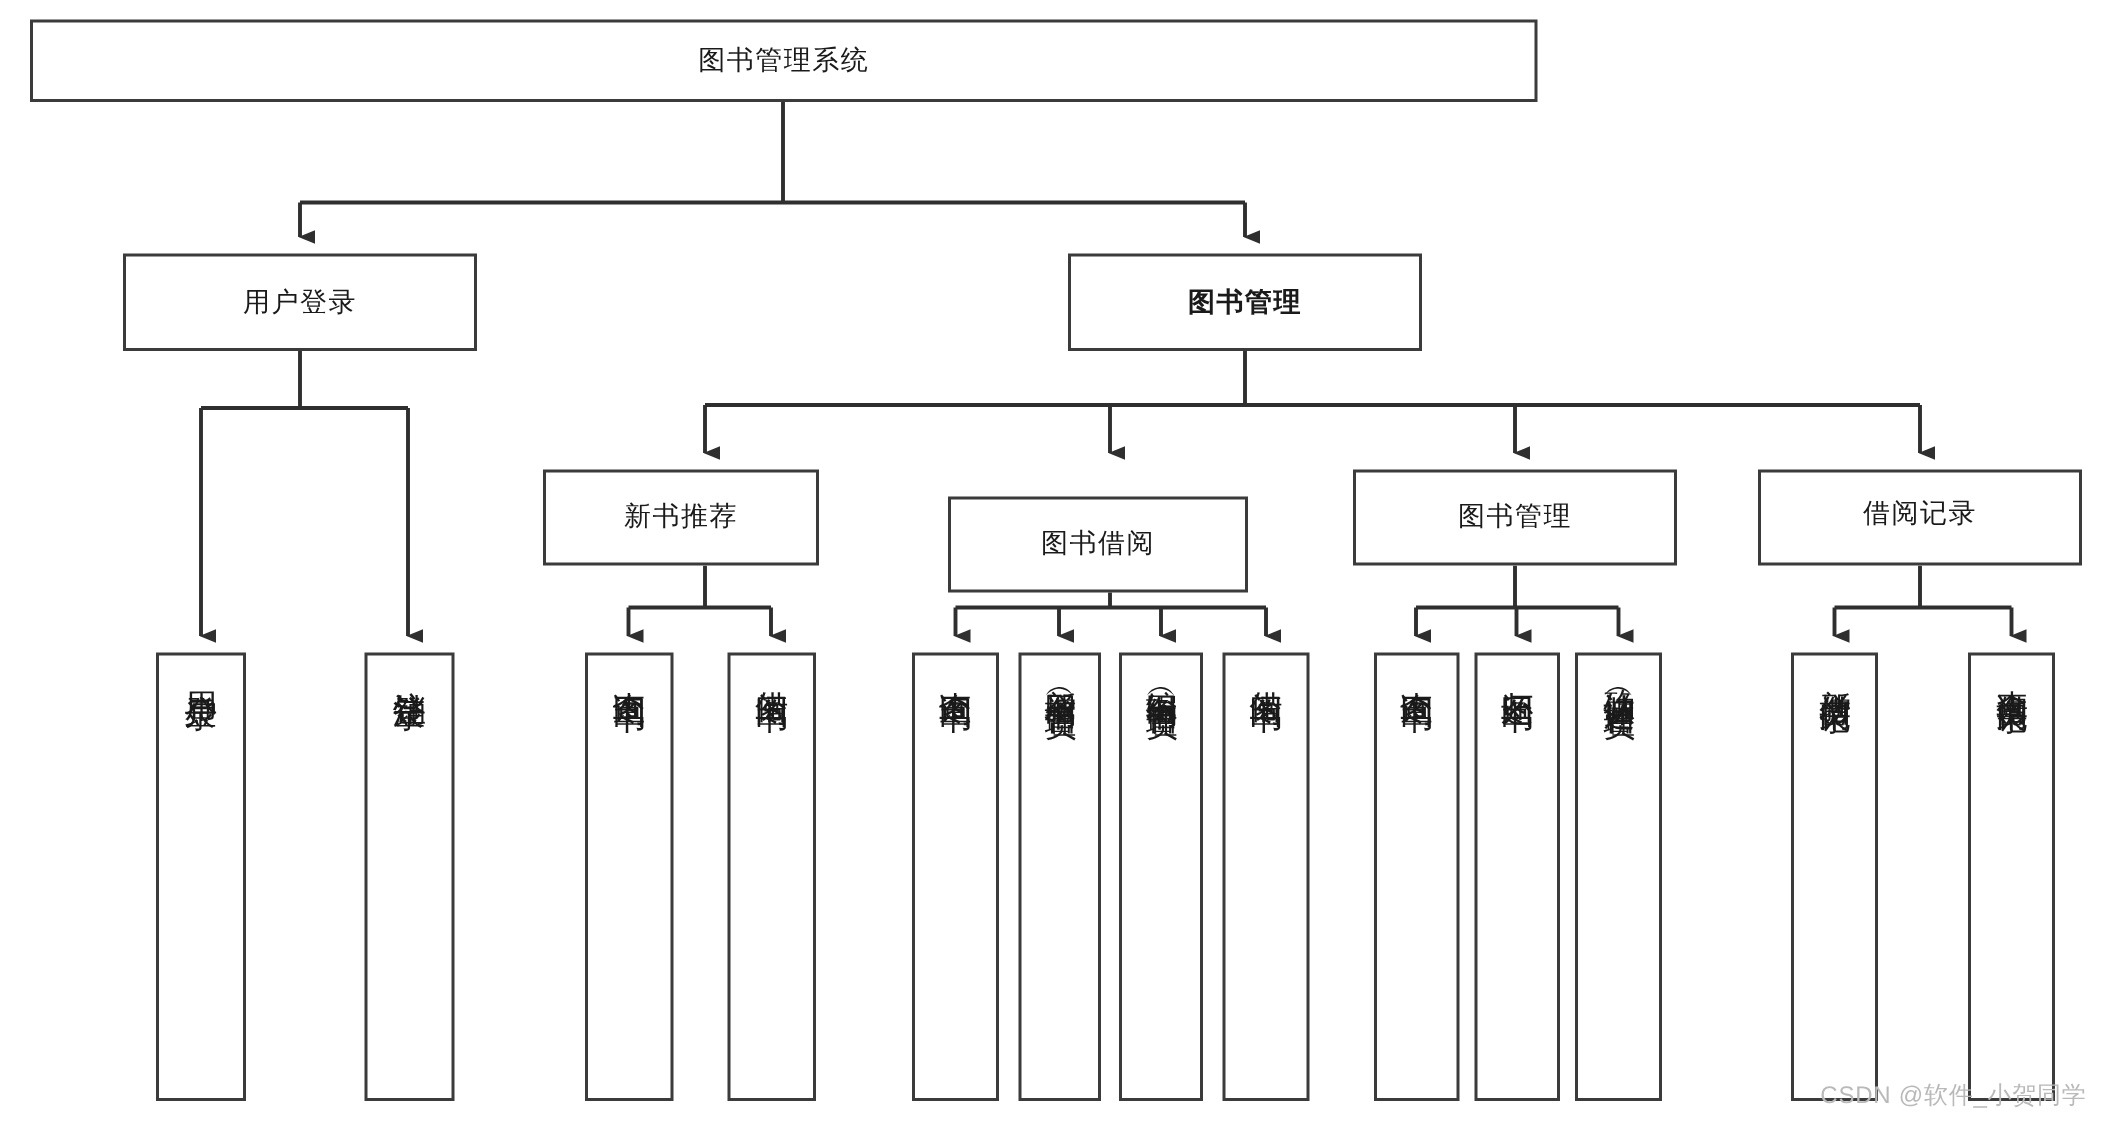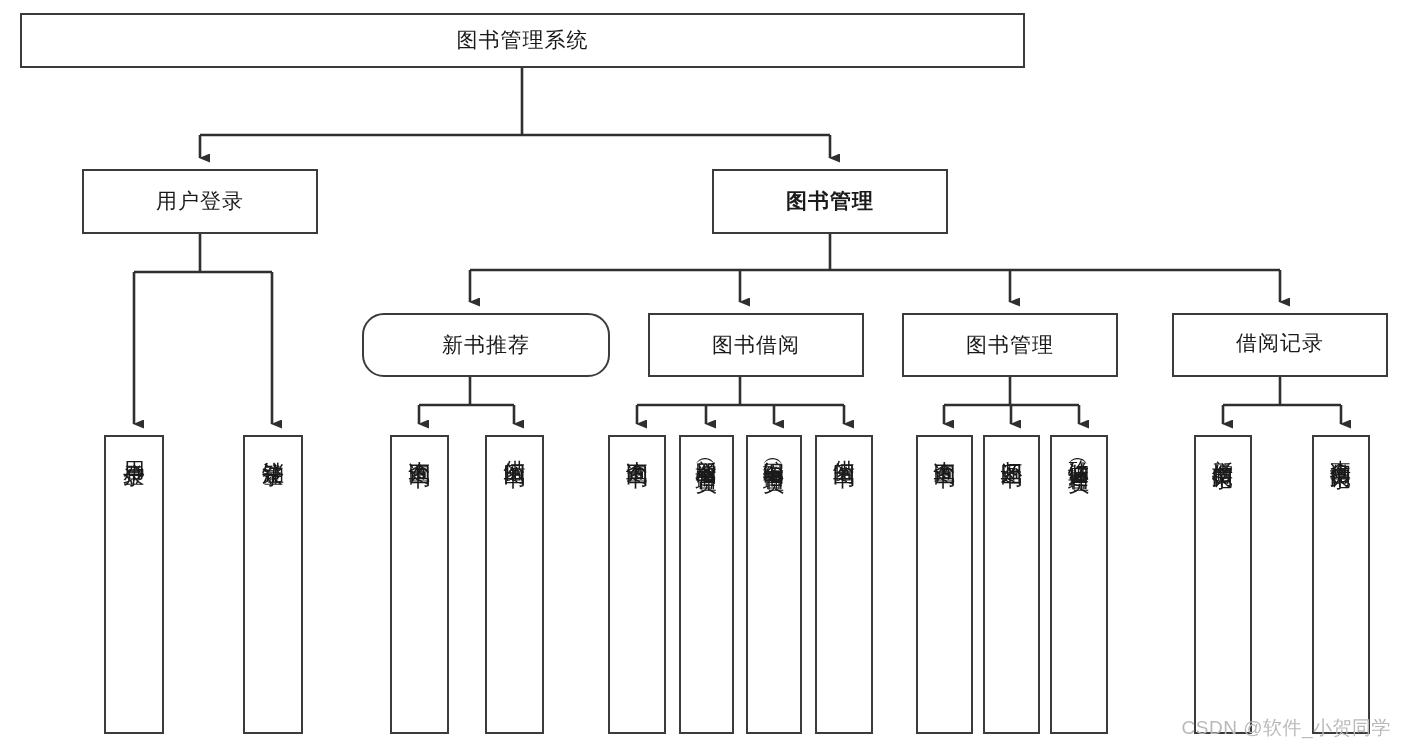--- a/index.html
+++ b/index.html
@@ -18,40 +18,40 @@
     align-items:center;
     justify-content:center;
     color:#1a1a1a;
   }
   .node .lbl{
     display:block;
     text-align:center;
     line-height:1.18;
     white-space:pre;
   }
-  .node.horiz .lbl{font-size:21px;letter-spacing:1px;}
+  .node.horiz .lbl{font-size:18px;letter-spacing:1px;}
   .node.vert{
     align-items:flex-start;
     justify-content:center;
     padding-top:4px;
   }
   .node.vert .lbl{
     writing-mode:vertical-rl;
     text-orientation:upright;
     font-size:22px;
     letter-spacing:2px;
     line-height:1;
     padding-top:2px;
   }
   .node.vert.tall .lbl{font-size:21px;}
   #watermark{
     position:absolute;
     right:14px;
     bottom:6px;
-    font-size:19px;
+    font-size:16px;
     color:#b9b9b9;
     letter-spacing:0.5px;
     white-space:nowrap;
     pointer-events:none;
   }
 </style>
 </head>
 <body>
 
 <div id="canvas">
@@ -110,24 +110,24 @@
     <span class="lbl">图书管理系统</span>
   </div>
 
   <div class="node horiz" style="left:82px;top:169px;width:236px;height:65px;">
     <span class="lbl">用户登录</span>
   </div>
   <div class="node horiz" style="left:712px;top:169px;width:236px;height:65px;font-weight:bold;">
     <span class="lbl">图书管理</span>
   </div>
 
-  <div class="node horiz" style="left:362px;top:313px;width:248px;height:64px;border-radius:22px;">
+  <div class="node horiz" style="left:362px;top:313px;width:184px;height:64px;">
     <span class="lbl">新书推荐</span>
   </div>
-  <div class="node horiz" style="left:632px;top:313px;width:216px;height:64px;margin-left:16px;">
+  <div class="node horiz" style="left:632px;top:331px;width:200px;height:64px;">
     <span class="lbl">图书借阅</span>
   </div>
   <div class="node horiz" style="left:902px;top:313px;width:216px;height:64px;">
     <span class="lbl">图书管理</span>
   </div>
   <div class="node horiz" style="left:1172px;top:313px;width:216px;height:64px;font-family:Liberation Mono, monospace;">
     <span class="lbl">借阅记录</span>
   </div>
 
   <div class="node vert" style="left:104px;top:435px;width:60px;height:299px;">

